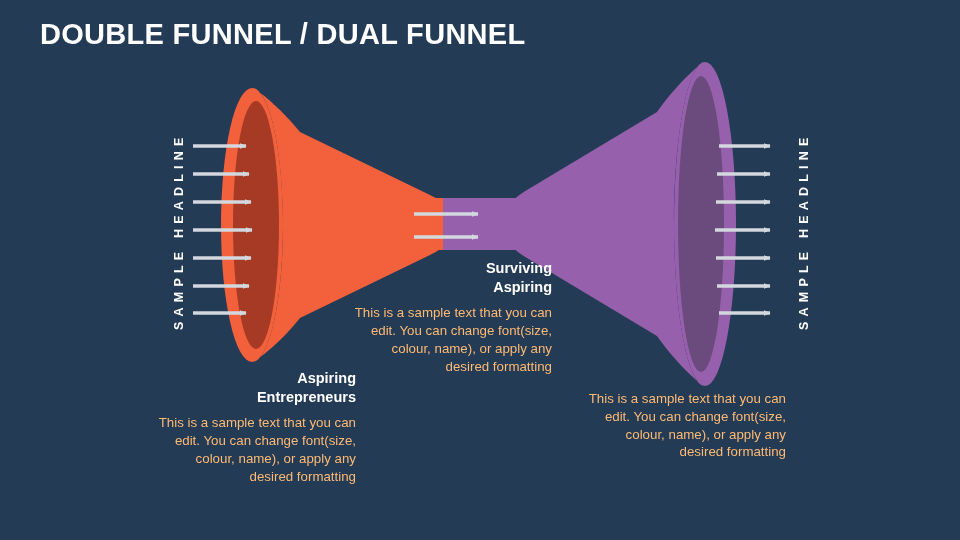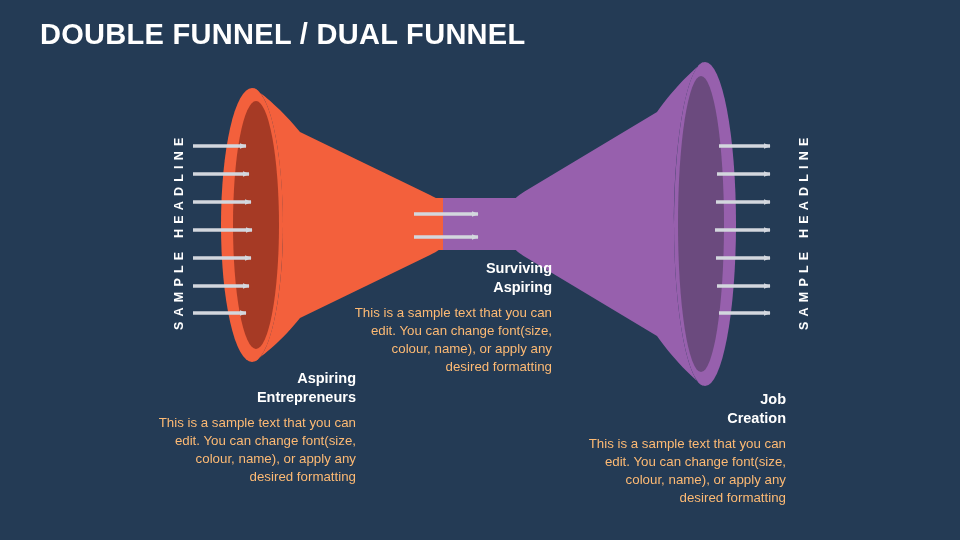--- a/index.html
+++ b/index.html
@@ -137,20 +137,16 @@
 
   <div id="blk-mid" class="blk">
     <div class="hd">
       <span>Surviving</span><br>
       <span>Aspiring</span>
     </div>
     <p class="bd">This is a sample text that you can edit. You can change font(size, colour, name), or apply any desired formatting</p>
   </div>
 
   <div id="blk-right" class="blk">
-    <div class="hd">
-      <span>Job</span><br>
-      <span>Creation</span>
-    </div>
     <p class="bd">This is a sample text that you can edit. You can change font(size, colour, name), or apply any desired formatting</p>
   </div>
 
 </div>
 
 </body></html>

